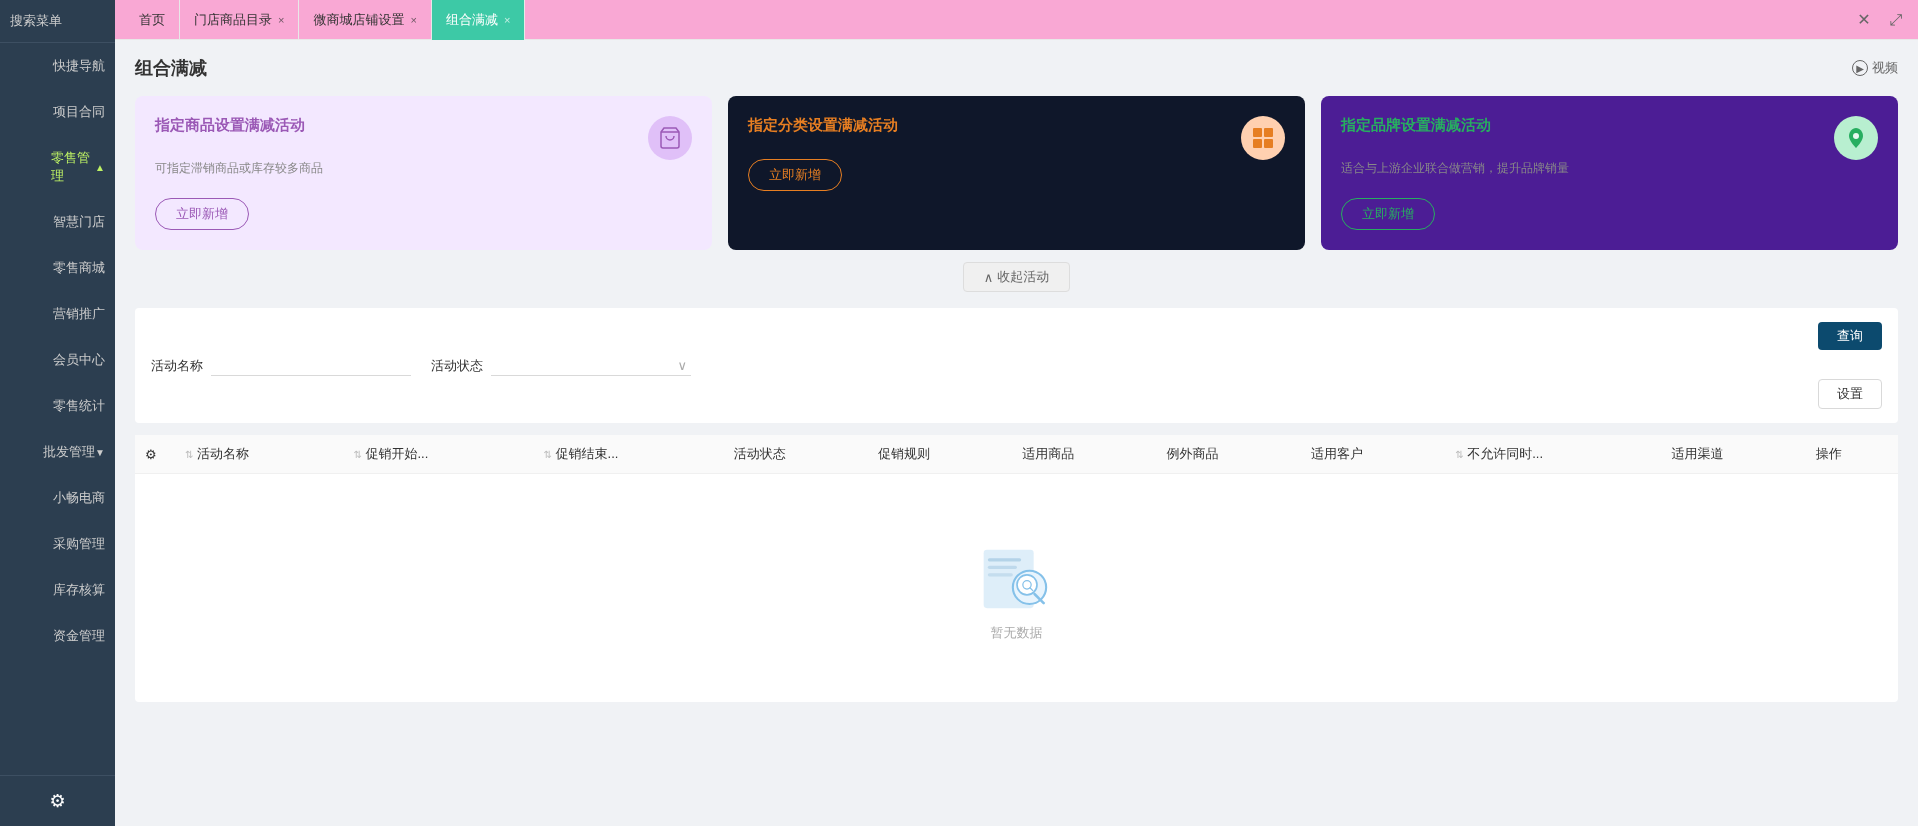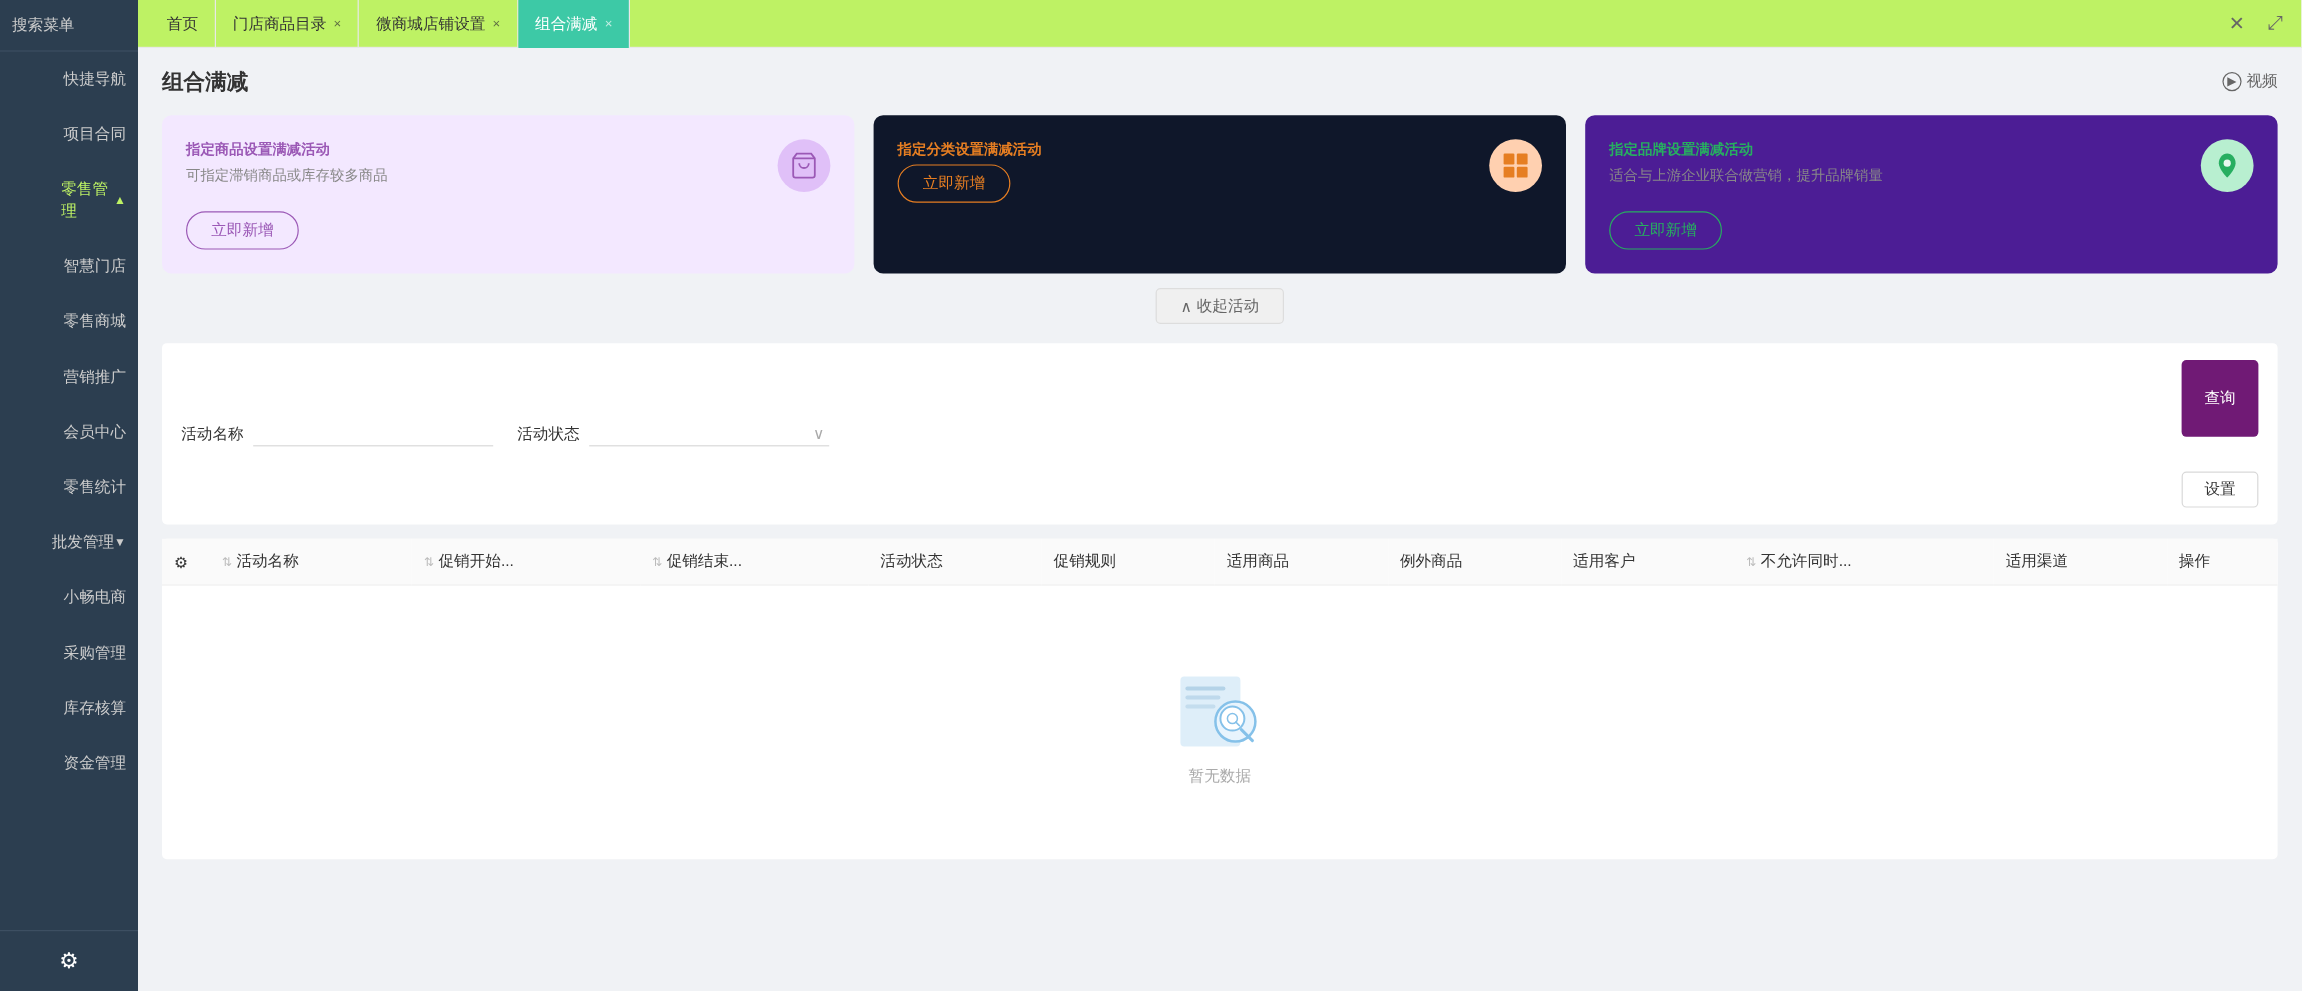--- a/index.html
+++ b/index.html
@@ -45,21 +45,21 @@
     .main {
       flex: 1;
       display: flex;
       flex-direction: column;
       background: #f0f2f5;
       overflow: hidden;
     }
 
     
     .tabbar {
-      background: #bef264;
+      background: #f9a8d4;
       display: flex;
       align-items: center;
       border-bottom: 1px solid #e8e8e8;
       padding: 0 10px;
       height: 40px;
       flex-shrink: 0;
     }
     .tab {
       padding: 0 14px;
       height: 40px;
@@ -136,23 +136,23 @@
       padding: 20px;
       display: flex;
       flex-direction: column;
       position: relative;
     }
     .card-purple { background: #f3e8ff; }
     .card-orange { background: #0f172a; }
     .card-green { background: #4c1d95; }
 
     .card-title {
-      font-size: 12px;
+      font-size: 15px;
       font-weight: bold;
-      margin-bottom: 4px;
+      margin-bottom: 24px;
     }
     .card-purple .card-title { color: #9b59b6; }
     .card-orange .card-title { color: #e67e22; }
     .card-green .card-title { color: #27ae60; }
 
     .card-desc {
       font-size: 12px;
       color: #888;
       margin-bottom: 20px;
       line-height: 1.6;
@@ -243,25 +243,25 @@
       cursor: pointer;
       color: #999;
     }
     .filter-actions {
       margin-left: auto;
       display: flex;
       flex-direction: column;
       gap: 6px;
     }
     .btn-query {
-      background: #701a75;
+      background: #0c4a6e;
       color: #fff;
       border: none;
       border-radius: 4px;
-      padding: 23px 18px;
+      padding: 5px 18px;
       font-size: 13px;
       cursor: pointer;
     }
     .btn-settings {
       background: #fff;
       color: #333;
       border: 1px solid #d9d9d9;
       border-radius: 4px;
       padding: 5px 18px;
       font-size: 13px;

